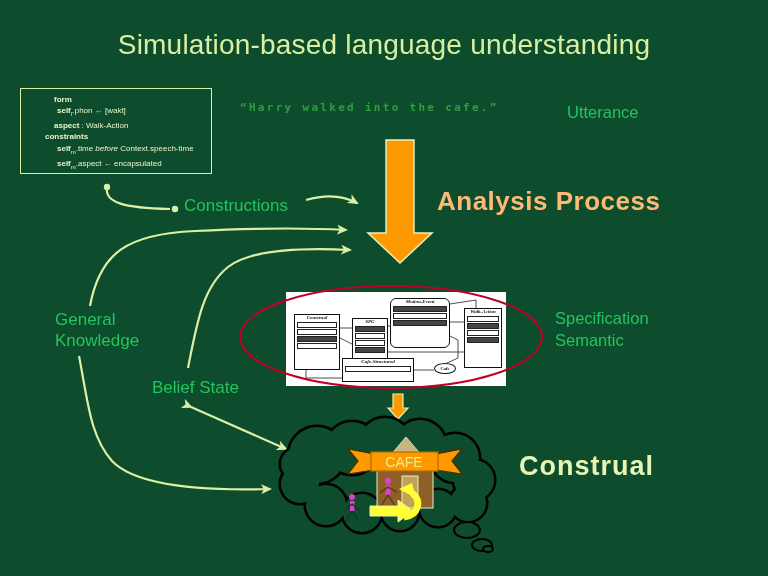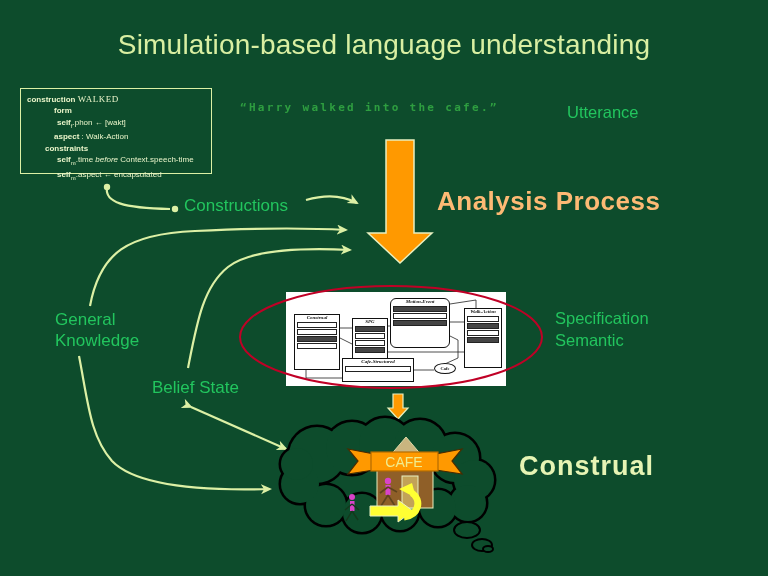--- a/index.html
+++ b/index.html
@@ -224,24 +224,20 @@
     <g>
       <path d="M404,517 C419,515 422,500 412,493" stroke="#ffff33" stroke-width="7" fill="none"></path>
       <polygon points="416,498 399,489 412,483" fill="#ffff33"></polygon>
     </g>
   </g>
 </svg>
 
 <div class="lbl title toptext">Simulation-based language understanding</div>
 
 <div class="cbox toptext">
-  <div>
-    <b>construction</b>
-    <span class="cb-name">WALKED</span>
-  </div>
   <div class="ind1">
     <b>form</b>
   </div>
   <div class="ind2">
     <b>self</b><sub>f</sub><span>.phon ← [wakt]</span>
   </div>
   <div class="ind1">
     <b>aspect</b><span> : Walk-Action</span>
   </div>
   <div class="ind1b">

